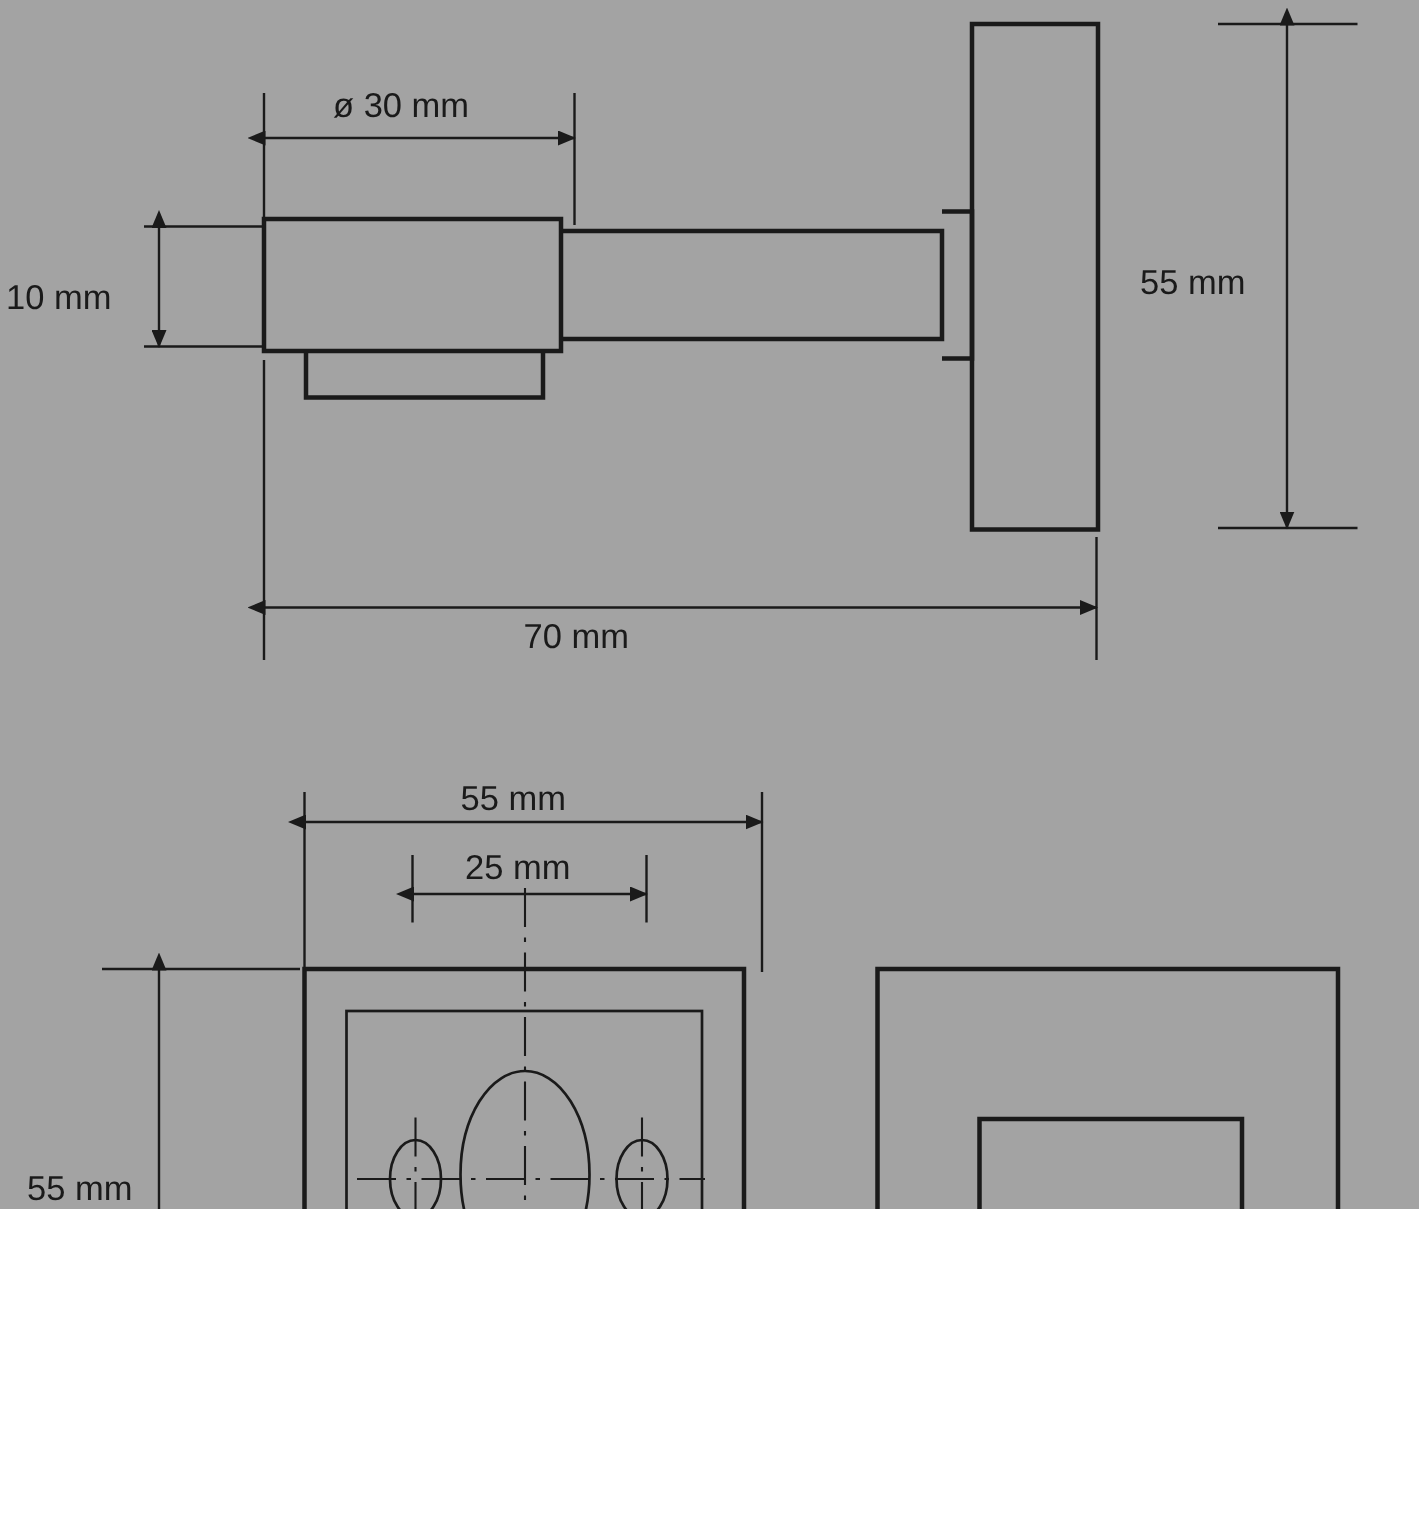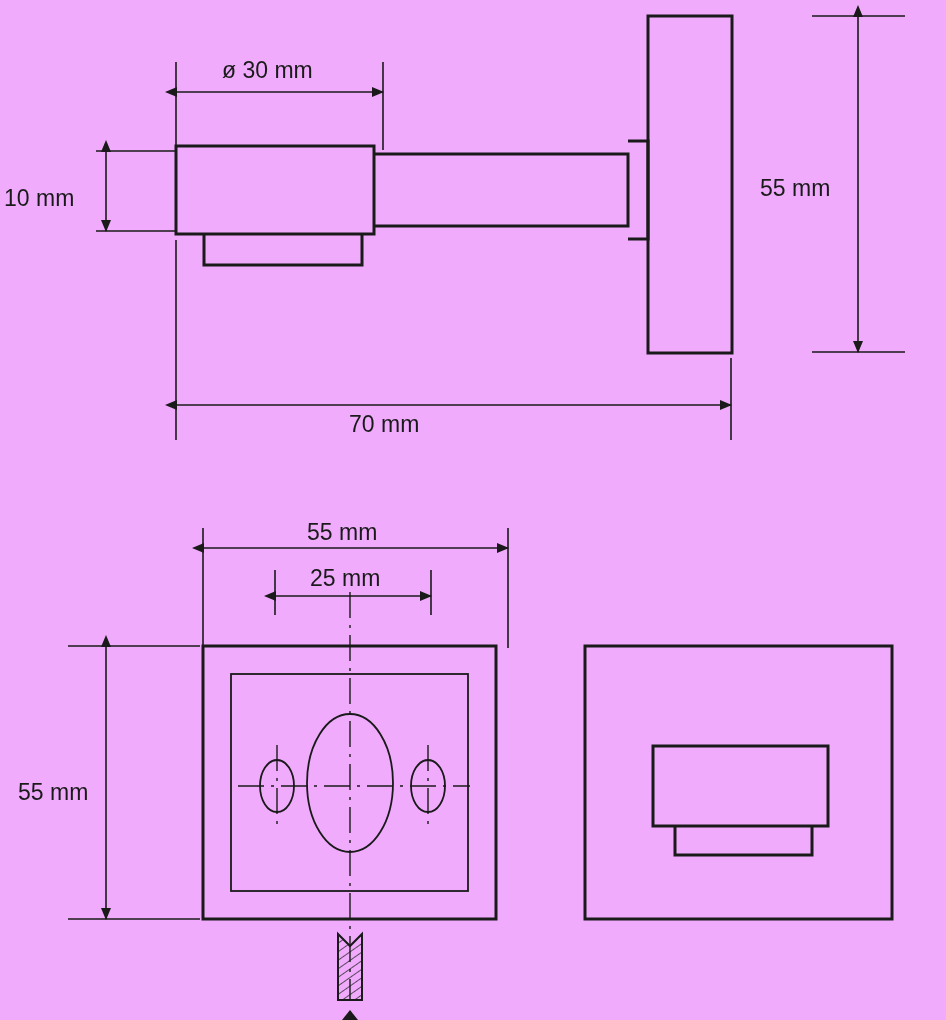--- a/index.html
+++ b/index.html
@@ -7,23 +7,23 @@
     padding: 0;
     background: #ffffff;
   }
   body {
     font-family: "Liberation Sans", sans-serif;
     color: #1a1a1a;
   }
   #stage {
     position: relative;
     width: 946px;
-    height: 1020px;
+    height: 806px;
     overflow: hidden;
-    background: #f0abfc;
+    background: #a3a3a3;
   }
   svg.drawing {
     position: absolute;
     left: 0;
     top: 0;
     width: 946px;
     height: 1020px;
   }
   .lbl {
     font-family: "Liberation Sans", sans-serif;

